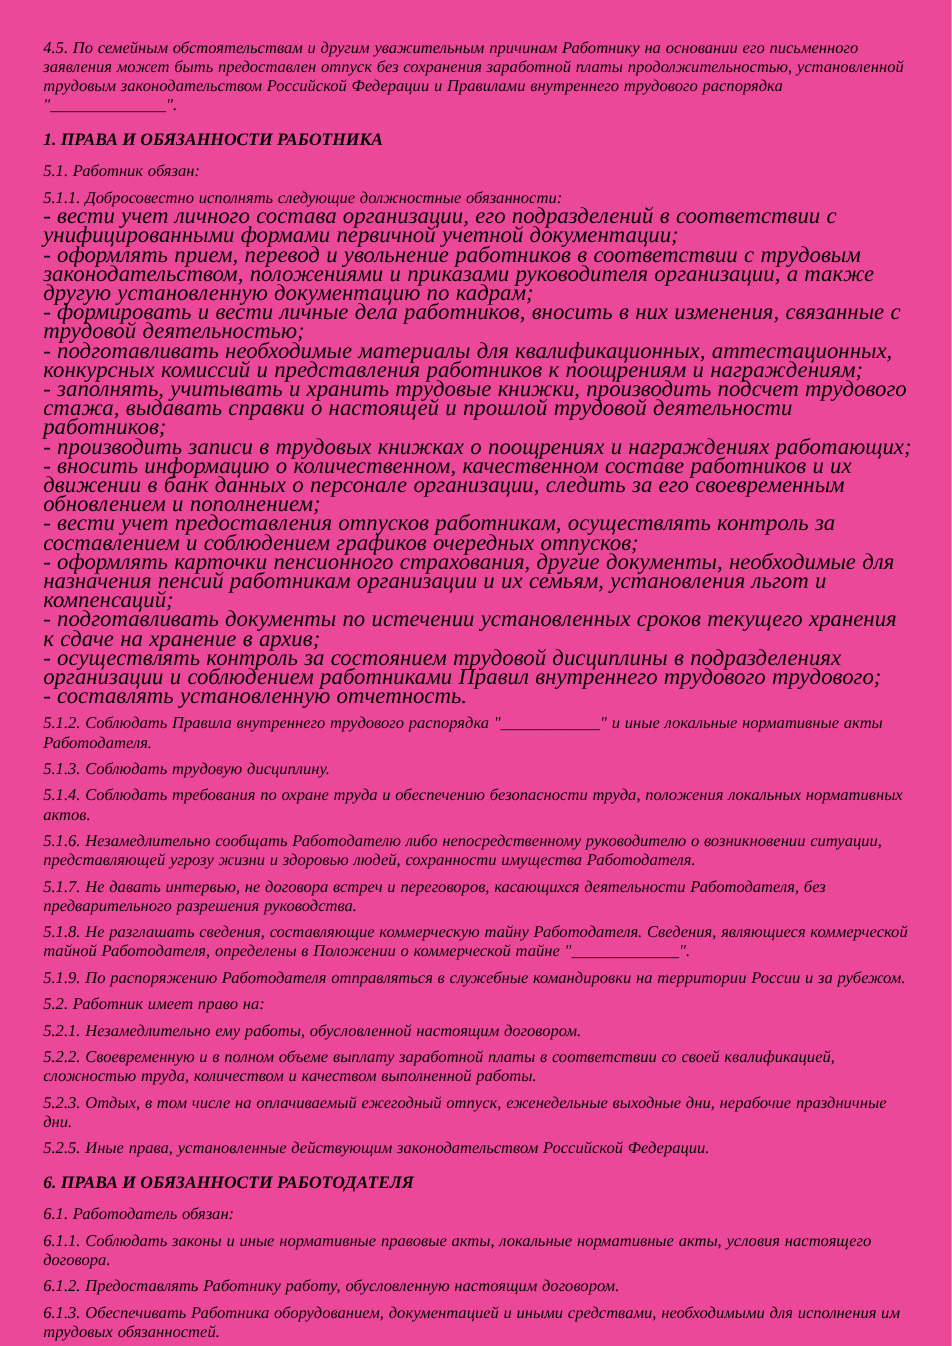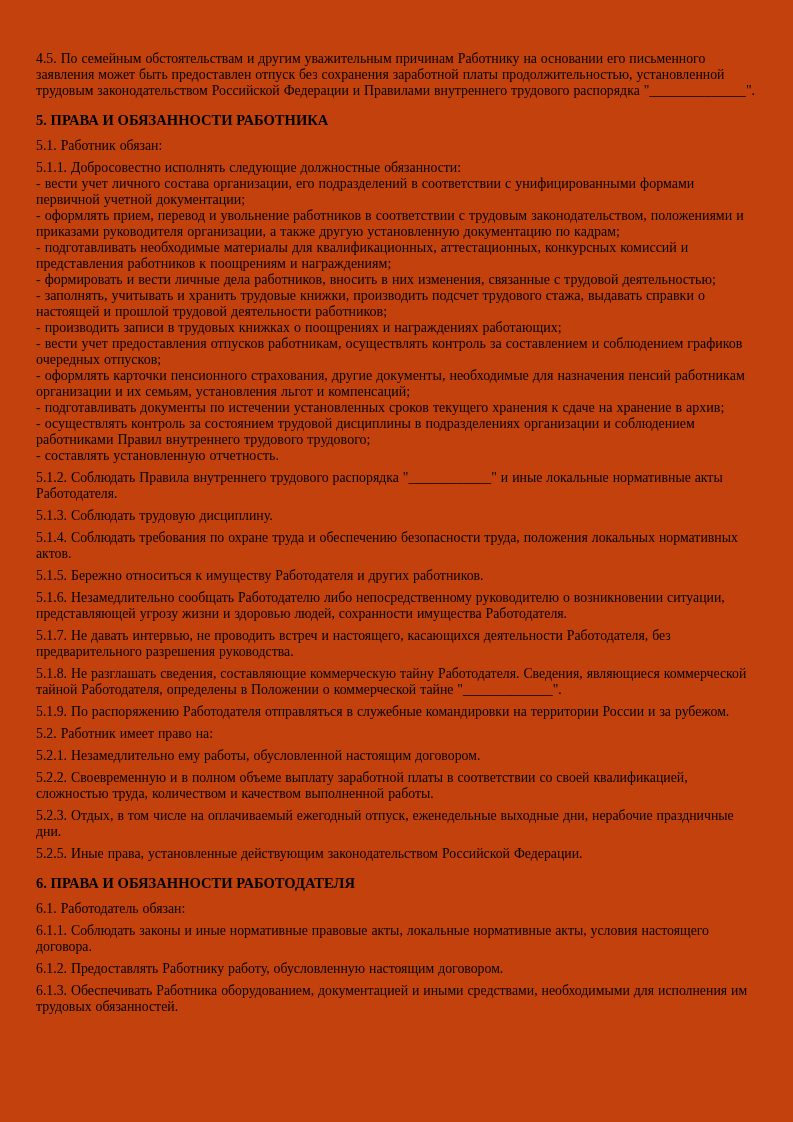--- a/index.html
+++ b/index.html
@@ -11,22 +11,23 @@
     width: 793px;
     height: 1122px;
     overflow: hidden;
     font-family: "Liberation Serif", "DejaVu Serif", serif;
     color: #000000;
   }
   .page {
     box-sizing: border-box;
     width: 793px;
     height: 1122px;
-    padding: 51px 33px 20px 36px;
-    background: #c2410c;
+    padding: 32px 33px 20px 36px;
+    background: #ec4899;
+    font-style: italic;
   }
   .para {
     font-size: 13.8px;
     line-height: 16px;
     margin: 0 0 6px 0;
     text-align: left;
     word-spacing: 0.5px;
   }
   .heading {
     font-size: 14.6px;
@@ -34,57 +35,57 @@
     font-weight: bold;
     margin: 13px 0 9px 0;
   }
   .list-block {
     margin: 0 0 6px 0;
   }
   .list-block .para {
     margin: 0;
   }
   .list-line {
-    font-size: 14px;
+    font-size: 19px;
     line-height: 16px;
     word-spacing: 0.5px;
   }
 </style>
 </head>
 <body>
 
 <div class="page">
 
   <p class="para">4.5. По семейным обстоятельствам и другим уважительным причинам Работнику на основании его письменного заявления может быть предоставлен отпуск без сохранения заработной платы продолжительностью, установленной трудовым законодательством Российской Федерации и Правилами внутреннего трудового распорядка "______________".</p>
 
-  <h2 class="heading">5. ПРАВА И ОБЯЗАННОСТИ РАБОТНИКА</h2>
+  <h2 class="heading">1. ПРАВА И ОБЯЗАННОСТИ РАБОТНИКА</h2>
 
   <p class="para">5.1. Работник обязан:</p>
 
   <div class="list-block">
     <p class="para">5.1.1. Добросовестно исполнять следующие должностные обязанности:</p>
     <div class="list-line">- вести учет личного состава организации, его подразделений в соответствии с унифицированными формами первичной учетной документации;</div>
     <div class="list-line">- оформлять прием, перевод и увольнение работников в соответствии с трудовым законодательством, положениями и приказами руководителя организации, а также другую установленную документацию по кадрам;</div>
+    <div class="list-line">- формировать и вести личные дела работников, вносить в них изменения, связанные с трудовой деятельностью;</div>
     <div class="list-line">- подготавливать необходимые материалы для квалификационных, аттестационных, конкурсных комиссий и представления работников к поощрениям и награждениям;</div>
-    <div class="list-line">- формировать и вести личные дела работников, вносить в них изменения, связанные с трудовой деятельностью;</div>
     <div class="list-line">- заполнять, учитывать и хранить трудовые книжки, производить подсчет трудового стажа, выдавать справки о настоящей и прошлой трудовой деятельности работников;</div>
     <div class="list-line">- производить записи в трудовых книжках о поощрениях и награждениях работающих;</div>
+    <div class="list-line">- вносить информацию о количественном, качественном составе работников и их движении в банк данных о персонале организации, следить за его своевременным обновлением и пополнением;</div>
     <div class="list-line">- вести учет предоставления отпусков работникам, осуществлять контроль за составлением и соблюдением графиков очередных отпусков;</div>
     <div class="list-line">- оформлять карточки пенсионного страхования, другие документы, необходимые для назначения пенсий работникам организации и их семьям, установления льгот и компенсаций;</div>
     <div class="list-line">- подготавливать документы по истечении установленных сроков текущего хранения к сдаче на хранение в архив;</div>
     <div class="list-line">- осуществлять контроль за состоянием трудовой дисциплины в подразделениях организации и соблюдением работниками Правил внутреннего трудового трудового;</div>
     <div class="list-line">- составлять установленную отчетность.</div>
   </div>
 
   <p class="para">5.1.2. Соблюдать Правила внутреннего трудового распорядка "____________" и иные локальные нормативные акты Работодателя.</p>
   <p class="para">5.1.3. Соблюдать трудовую дисциплину.</p>
   <p class="para">5.1.4. Соблюдать требования по охране труда и обеспечению безопасности труда, положения локальных нормативных актов.</p>
-  <p class="para">5.1.5. Бережно относиться к имуществу Работодателя и других работников.</p>
   <p class="para">5.1.6. Незамедлительно сообщать Работодателю либо непосредственному руководителю о возникновении ситуации, представляющей угрозу жизни и здоровью людей, сохранности имущества Работодателя.</p>
-  <p class="para">5.1.7. Не давать интервью, не проводить встреч и настоящего, касающихся деятельности Работодателя, без предварительного разрешения руководства.</p>
+  <p class="para">5.1.7. Не давать интервью, не договора встреч и переговоров, касающихся деятельности Работодателя, без предварительного разрешения руководства.</p>
   <p class="para">5.1.8. Не разглашать сведения, составляющие коммерческую тайну Работодателя. Сведения, являющиеся коммерческой тайной Работодателя, определены в Положении о коммерческой тайне "_____________".</p>
   <p class="para">5.1.9. По распоряжению Работодателя отправляться в служебные командировки на территории России и за рубежом.</p>
   <p class="para">5.2. Работник имеет право на:</p>
   <p class="para">5.2.1. Незамедлительно ему работы, обусловленной настоящим договором.</p>
   <p class="para">5.2.2. Своевременную и в полном объеме выплату заработной платы в соответствии со своей квалификацией, сложностью труда, количеством и качеством выполненной работы.</p>
   <p class="para">5.2.3. Отдых, в том числе на оплачиваемый ежегодный отпуск, еженедельные выходные дни, нерабочие праздничные дни.</p>
   <p class="para">5.2.5. Иные права, установленные действующим законодательством Российской Федерации.</p>
 
   <h2 class="heading">6. ПРАВА И ОБЯЗАННОСТИ РАБОТОДАТЕЛЯ</h2>
 

